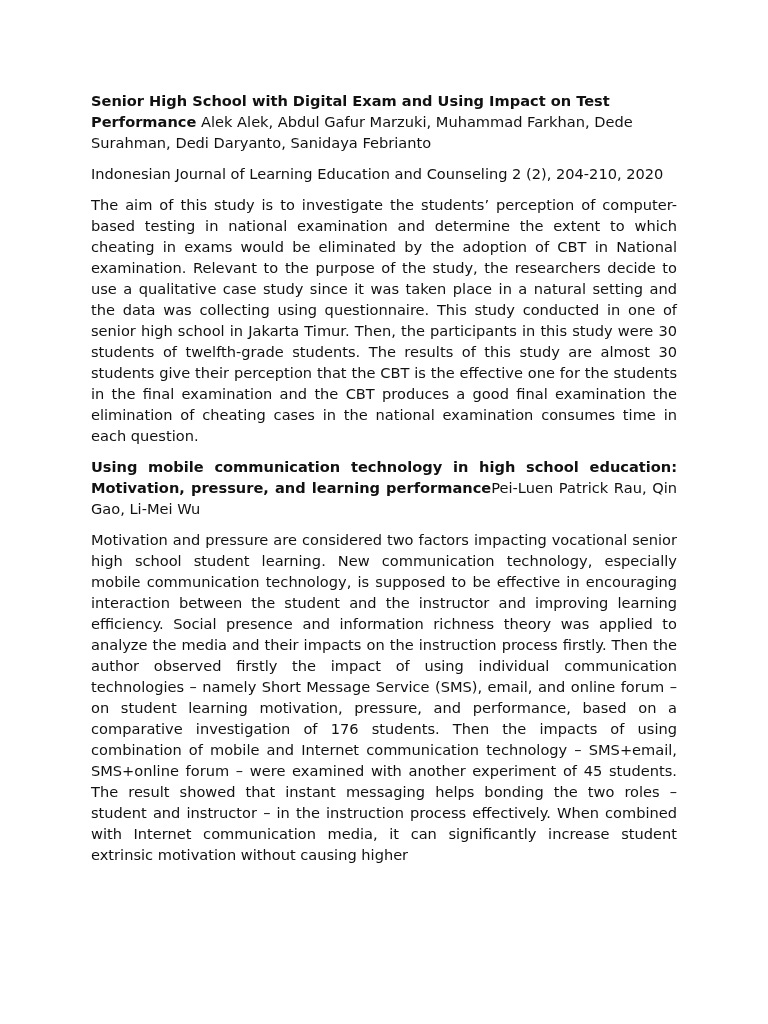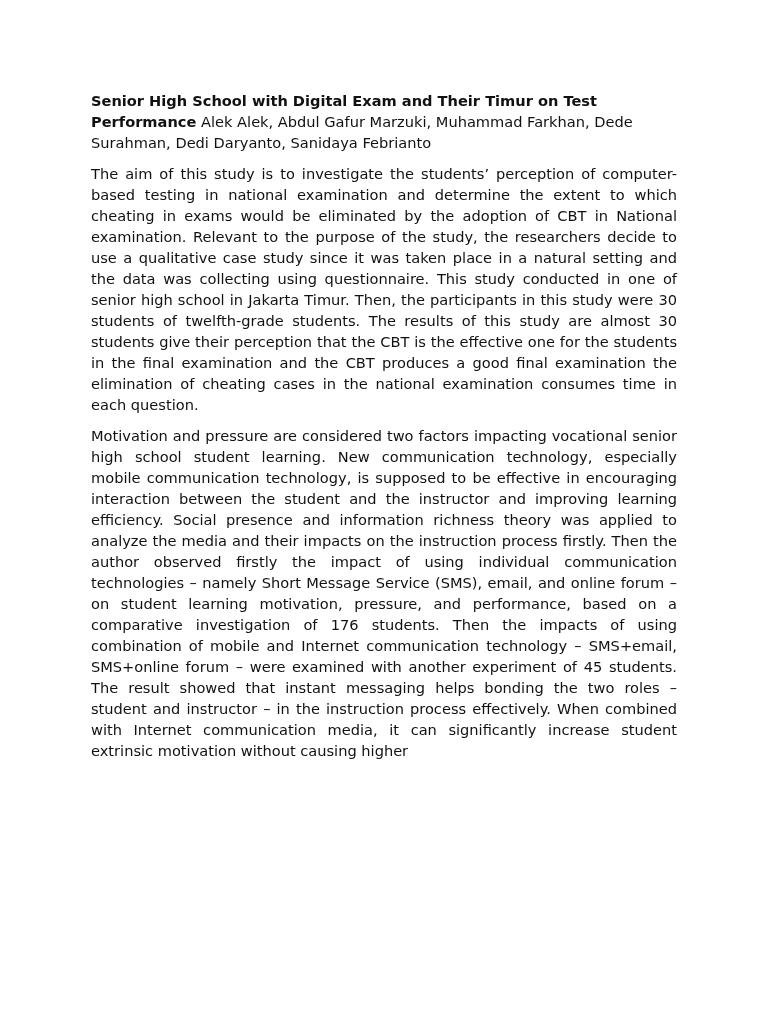--- a/index.html
+++ b/index.html
@@ -41,21 +41,23 @@
       text-align: justify;
       hyphens: none;
     }
   </style>
 </head>
 <body>
 
 <div class="page">
 
   <div class="entry">
-    <p class="entry-head"><span class="title">Senior High School with Digital Exam and Their Timur on Test Performance</span><span class="authors"> Alek Alek, Abdul Gafur Marzuki, Muhammad Farkhan, Dede Surahman, Dedi Daryanto, Sanidaya Febrianto</span></p>
+    <p class="entry-head"><span class="title">Senior High School with Digital Exam and Using Impact on Test Performance</span><span class="authors"> Alek Alek, Abdul Gafur Marzuki, Muhammad Farkhan, Dede Surahman, Dedi Daryanto, Sanidaya Febrianto</span></p>
+    <p class="source">Indonesian Journal of Learning Education and Counseling 2 (2), 204-210, 2020</p>
     <p class="abstract">The aim of this study is to investigate the students’ perception of computer-based testing in national examination and determine the extent to which cheating in exams would be eliminated by the adoption of CBT in National examination. Relevant to the purpose of the study, the researchers decide to use a qualitative case study since it was taken place in a natural setting and the data was collecting using questionnaire. This study conducted in one of senior high school in Jakarta Timur. Then, the participants in this study were 30 students of twelfth-grade students. The results of this study are almost 30 students give their perception that the CBT is the effective one for the students in the final examination and the CBT produces a good final examination the elimination of cheating cases in the national examination consumes time in each question.</p>
   </div>
 
   <div class="entry">
+    <p class="entry-head justify"><span class="title">Using mobile communication technology in high school education: Motivation, pressure, and learning performance</span><span class="authors">Pei-Luen Patrick Rau, Qin Gao, Li-Mei Wu</span></p>
     <p class="abstract">Motivation and pressure are considered two factors impacting vocational senior high school student learning. New communication technology, especially mobile communication technology, is supposed to be effective in encouraging interaction between the student and the instructor and improving learning efficiency. Social presence and information richness theory was applied to analyze the media and their impacts on the instruction process firstly. Then the author observed firstly the impact of using individual communication technologies – namely Short Message Service (SMS), email, and online forum – on student learning motivation, pressure, and performance, based on a comparative investigation of 176 students. Then the impacts of using combination of mobile and Internet communication technology – SMS+email, SMS+online forum – were examined with another experiment of 45 students. The result showed that instant messaging helps bonding the two roles – student and instructor – in the instruction process effectively. When combined with Internet communication media, it can significantly increase student extrinsic motivation without causing higher</p>
   </div>
 
 </div>
 
 </body></html>

